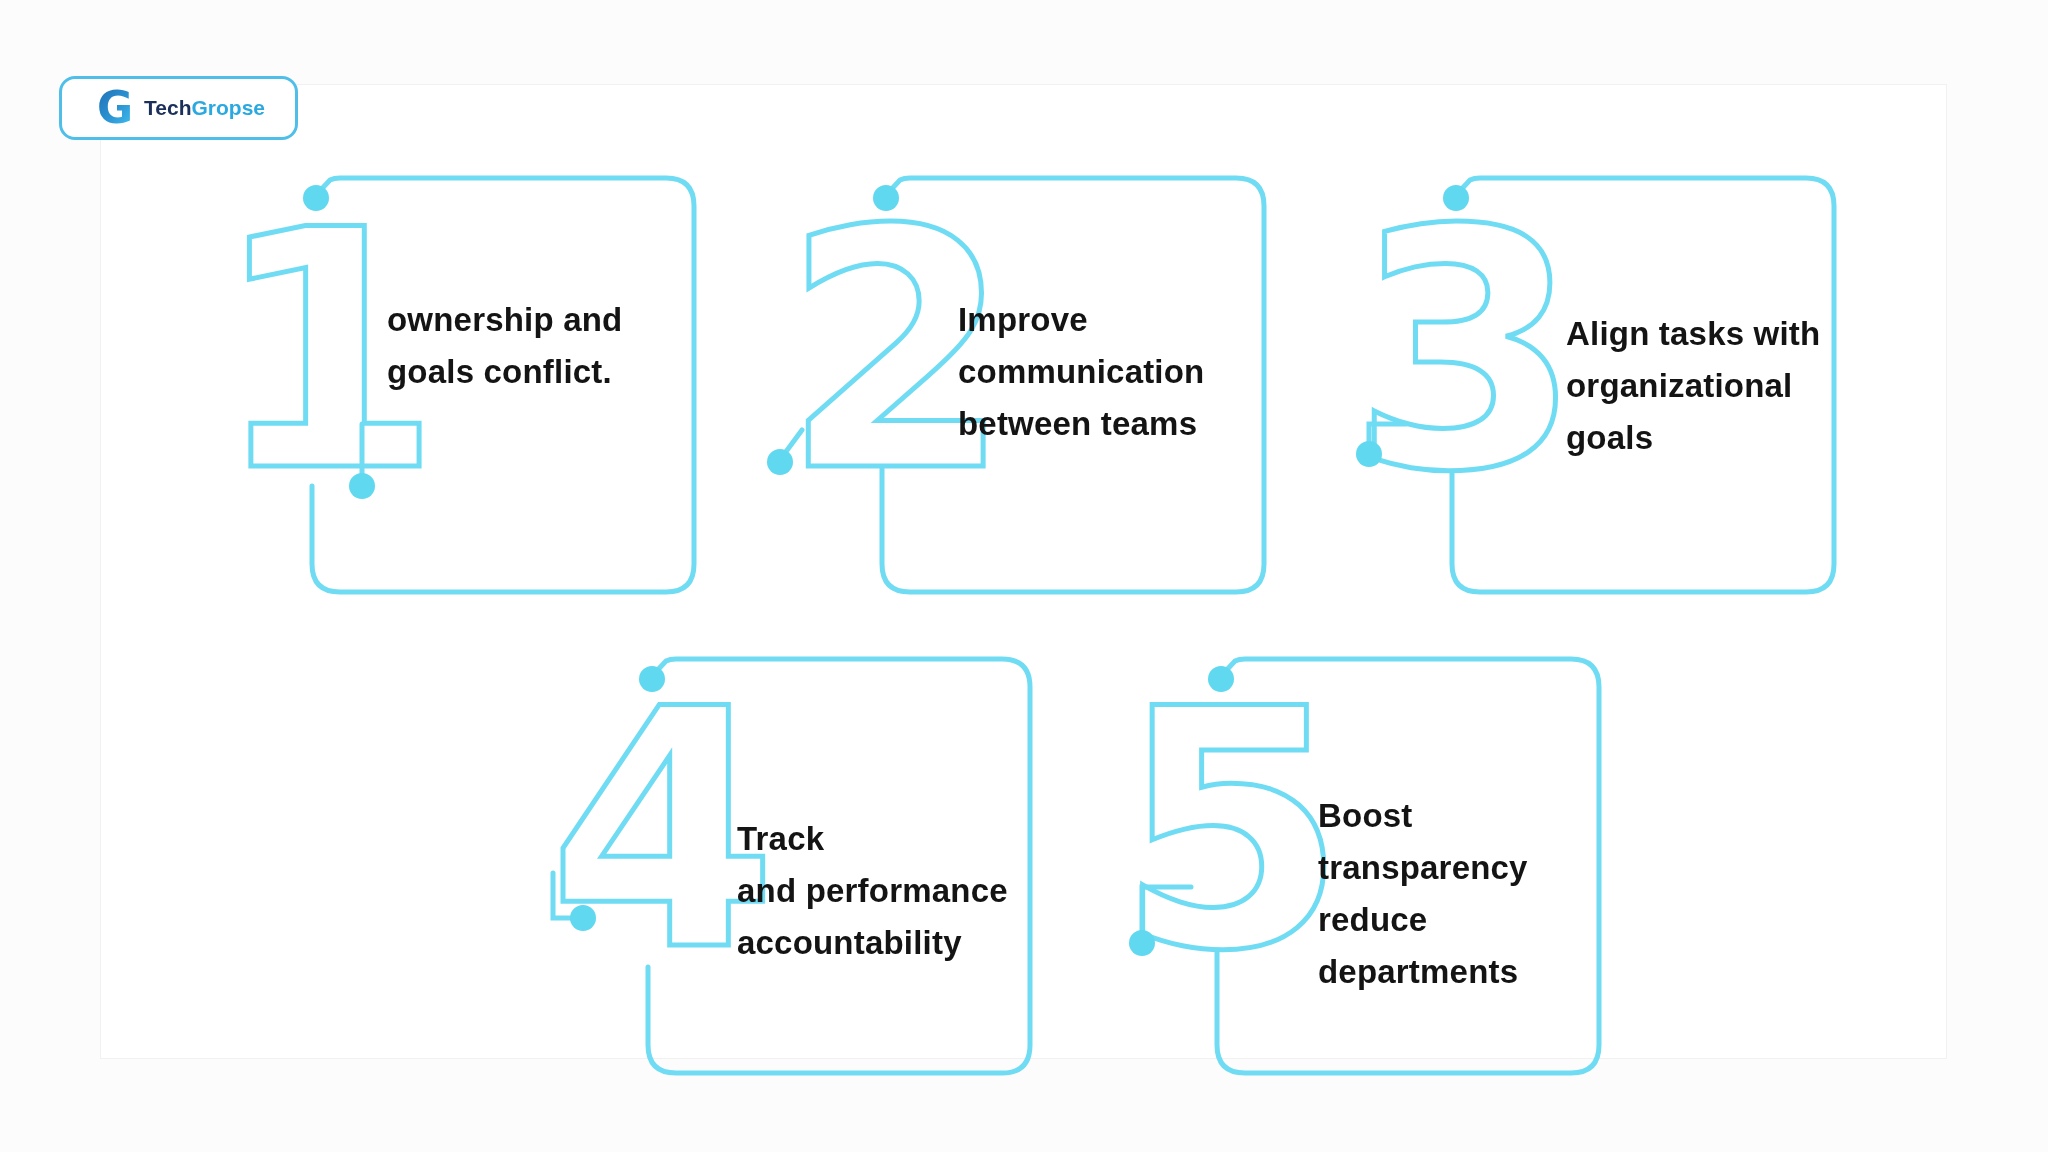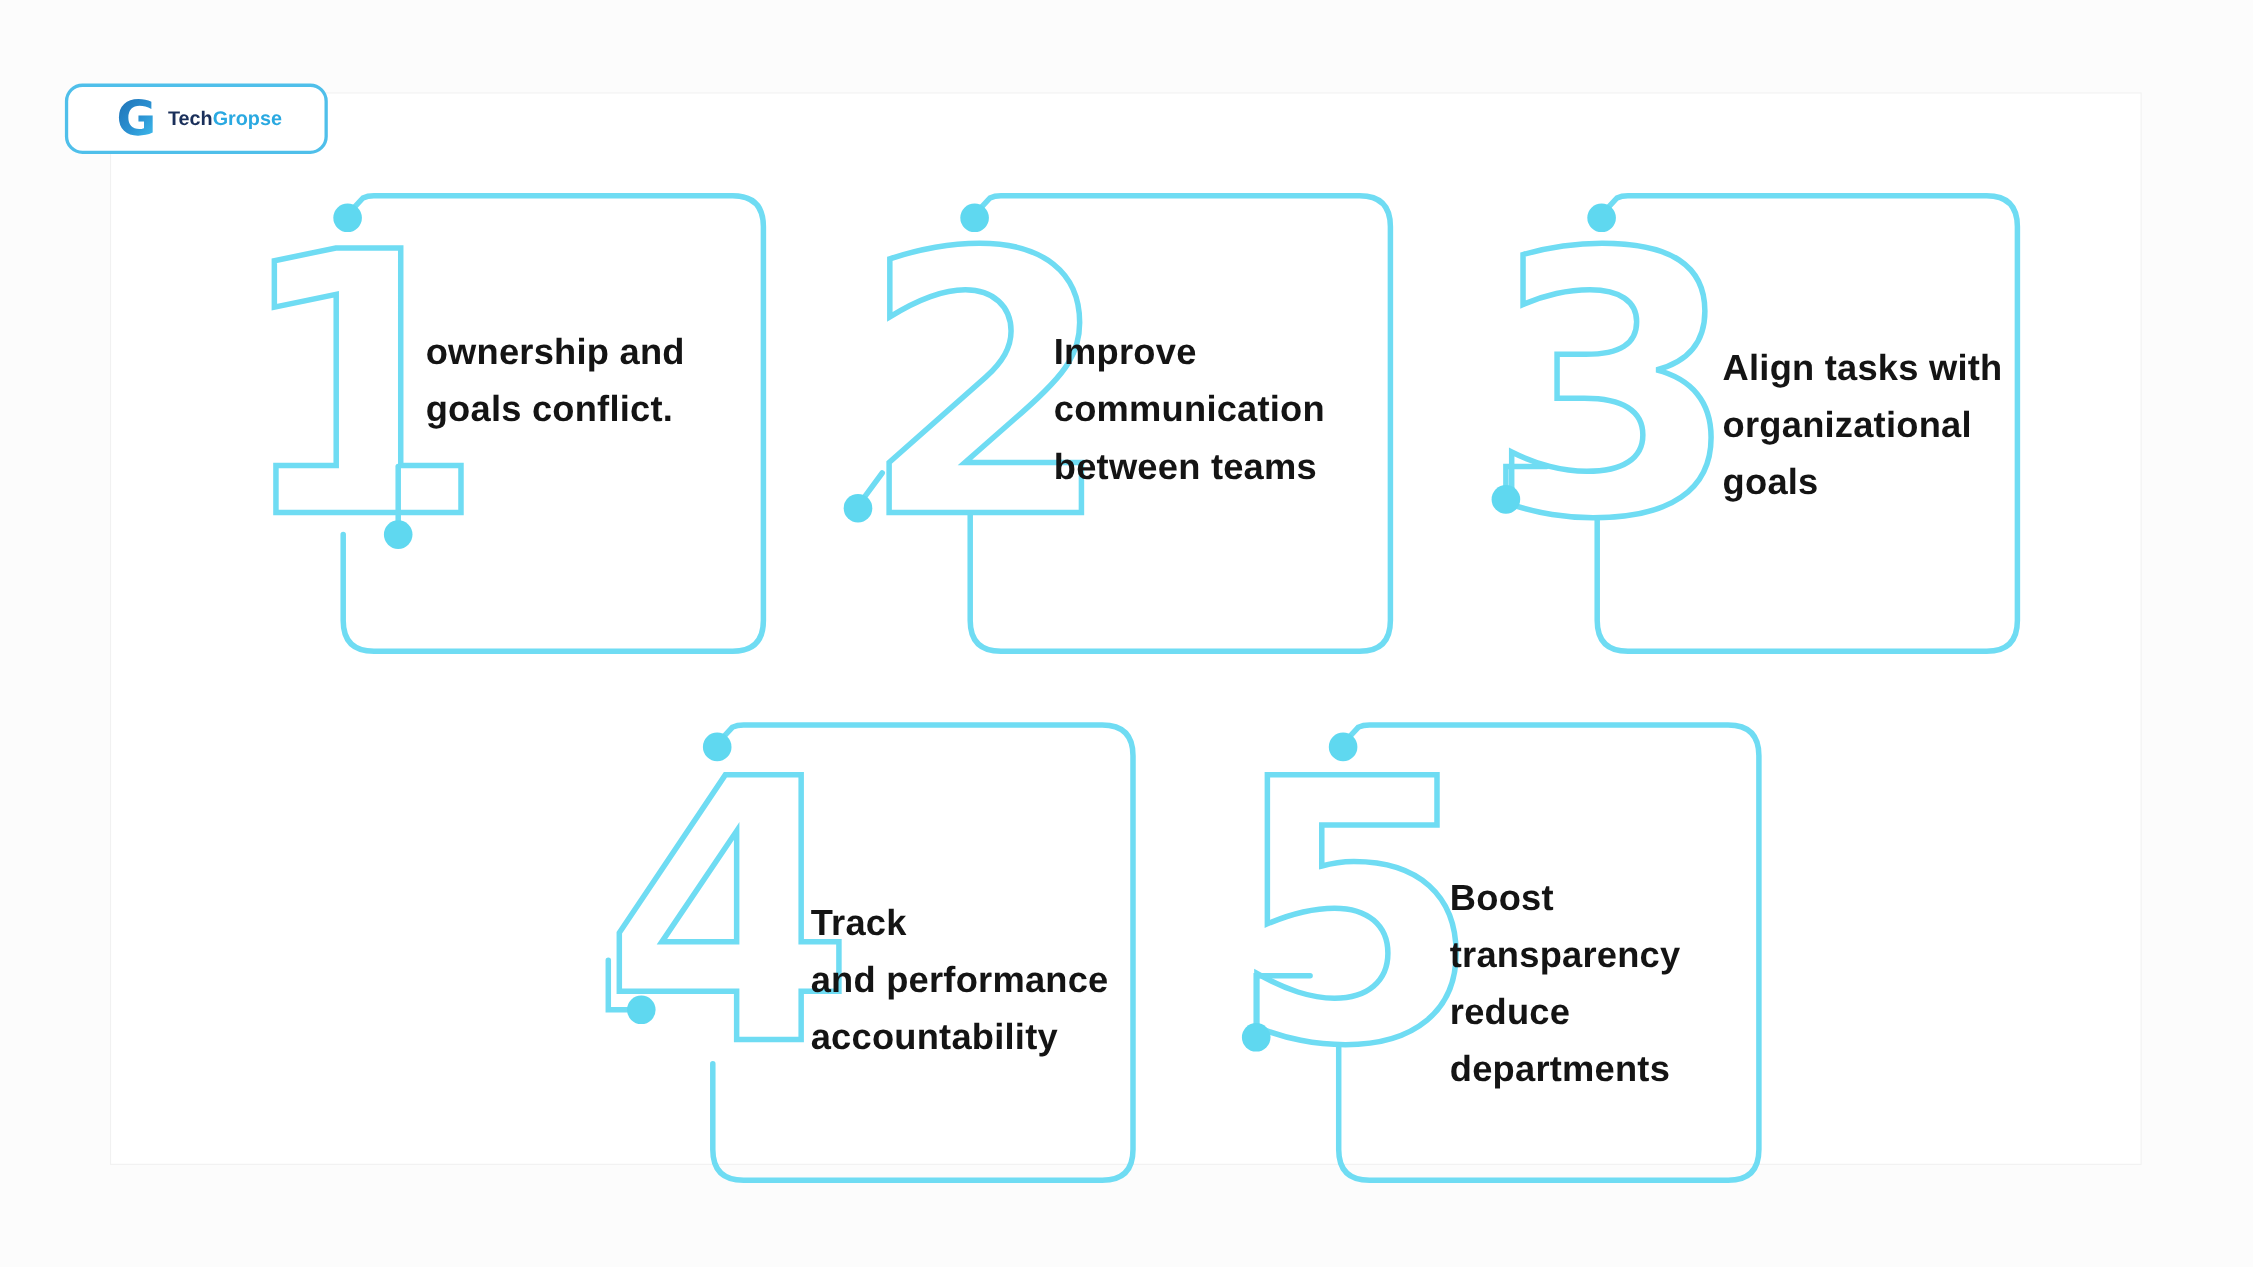--- a/index.html
+++ b/index.html
@@ -12,21 +12,21 @@
     position:absolute;left:100px;top:84px;width:1847px;height:975px;
     background:#ffffff;border:1px solid var(--card_border,#f1f1f1);
     box-sizing:border-box;
   }
   .logo-badge{
     position:absolute;left:59px;top:76px;width:239px;height:64px;
     background:#ffffff;border:3px solid #4fbfea;border-radius:16px;
     box-sizing:border-box;display:flex;align-items:center;justify-content:center;
     gap:6px;z-index:5;
   }
-  .logo-text{font-size:18px;font-weight:bold;letter-spacing:0px;white-space:nowrap;}
+  .logo-text{font-size:21px;font-weight:bold;letter-spacing:0px;white-space:nowrap;}
   .logo-tech{color:var(--logo_navy,#1a2f5a);}
   .logo-gropse{color:var(--logo_blue,#2aa9e1);}
   .step-svg{position:absolute;overflow:visible;}
   .step-border{fill:none;stroke:var(--accent,#6fdcf3);stroke-width:5;stroke-linecap:round;}
   .step-stub{fill:none;stroke:var(--accent,#6fdcf3);stroke-width:5;stroke-linecap:round;}
   .step-dot{fill:var(--dot,#5fd8f0);stroke:none;}
   .step-num{
     fill:#ffffff;stroke:var(--accent,#6fdcf3);stroke-width:5;
     font-family:"DejaVu Sans",sans-serif;font-weight:bold;font-size:330px;
   }

